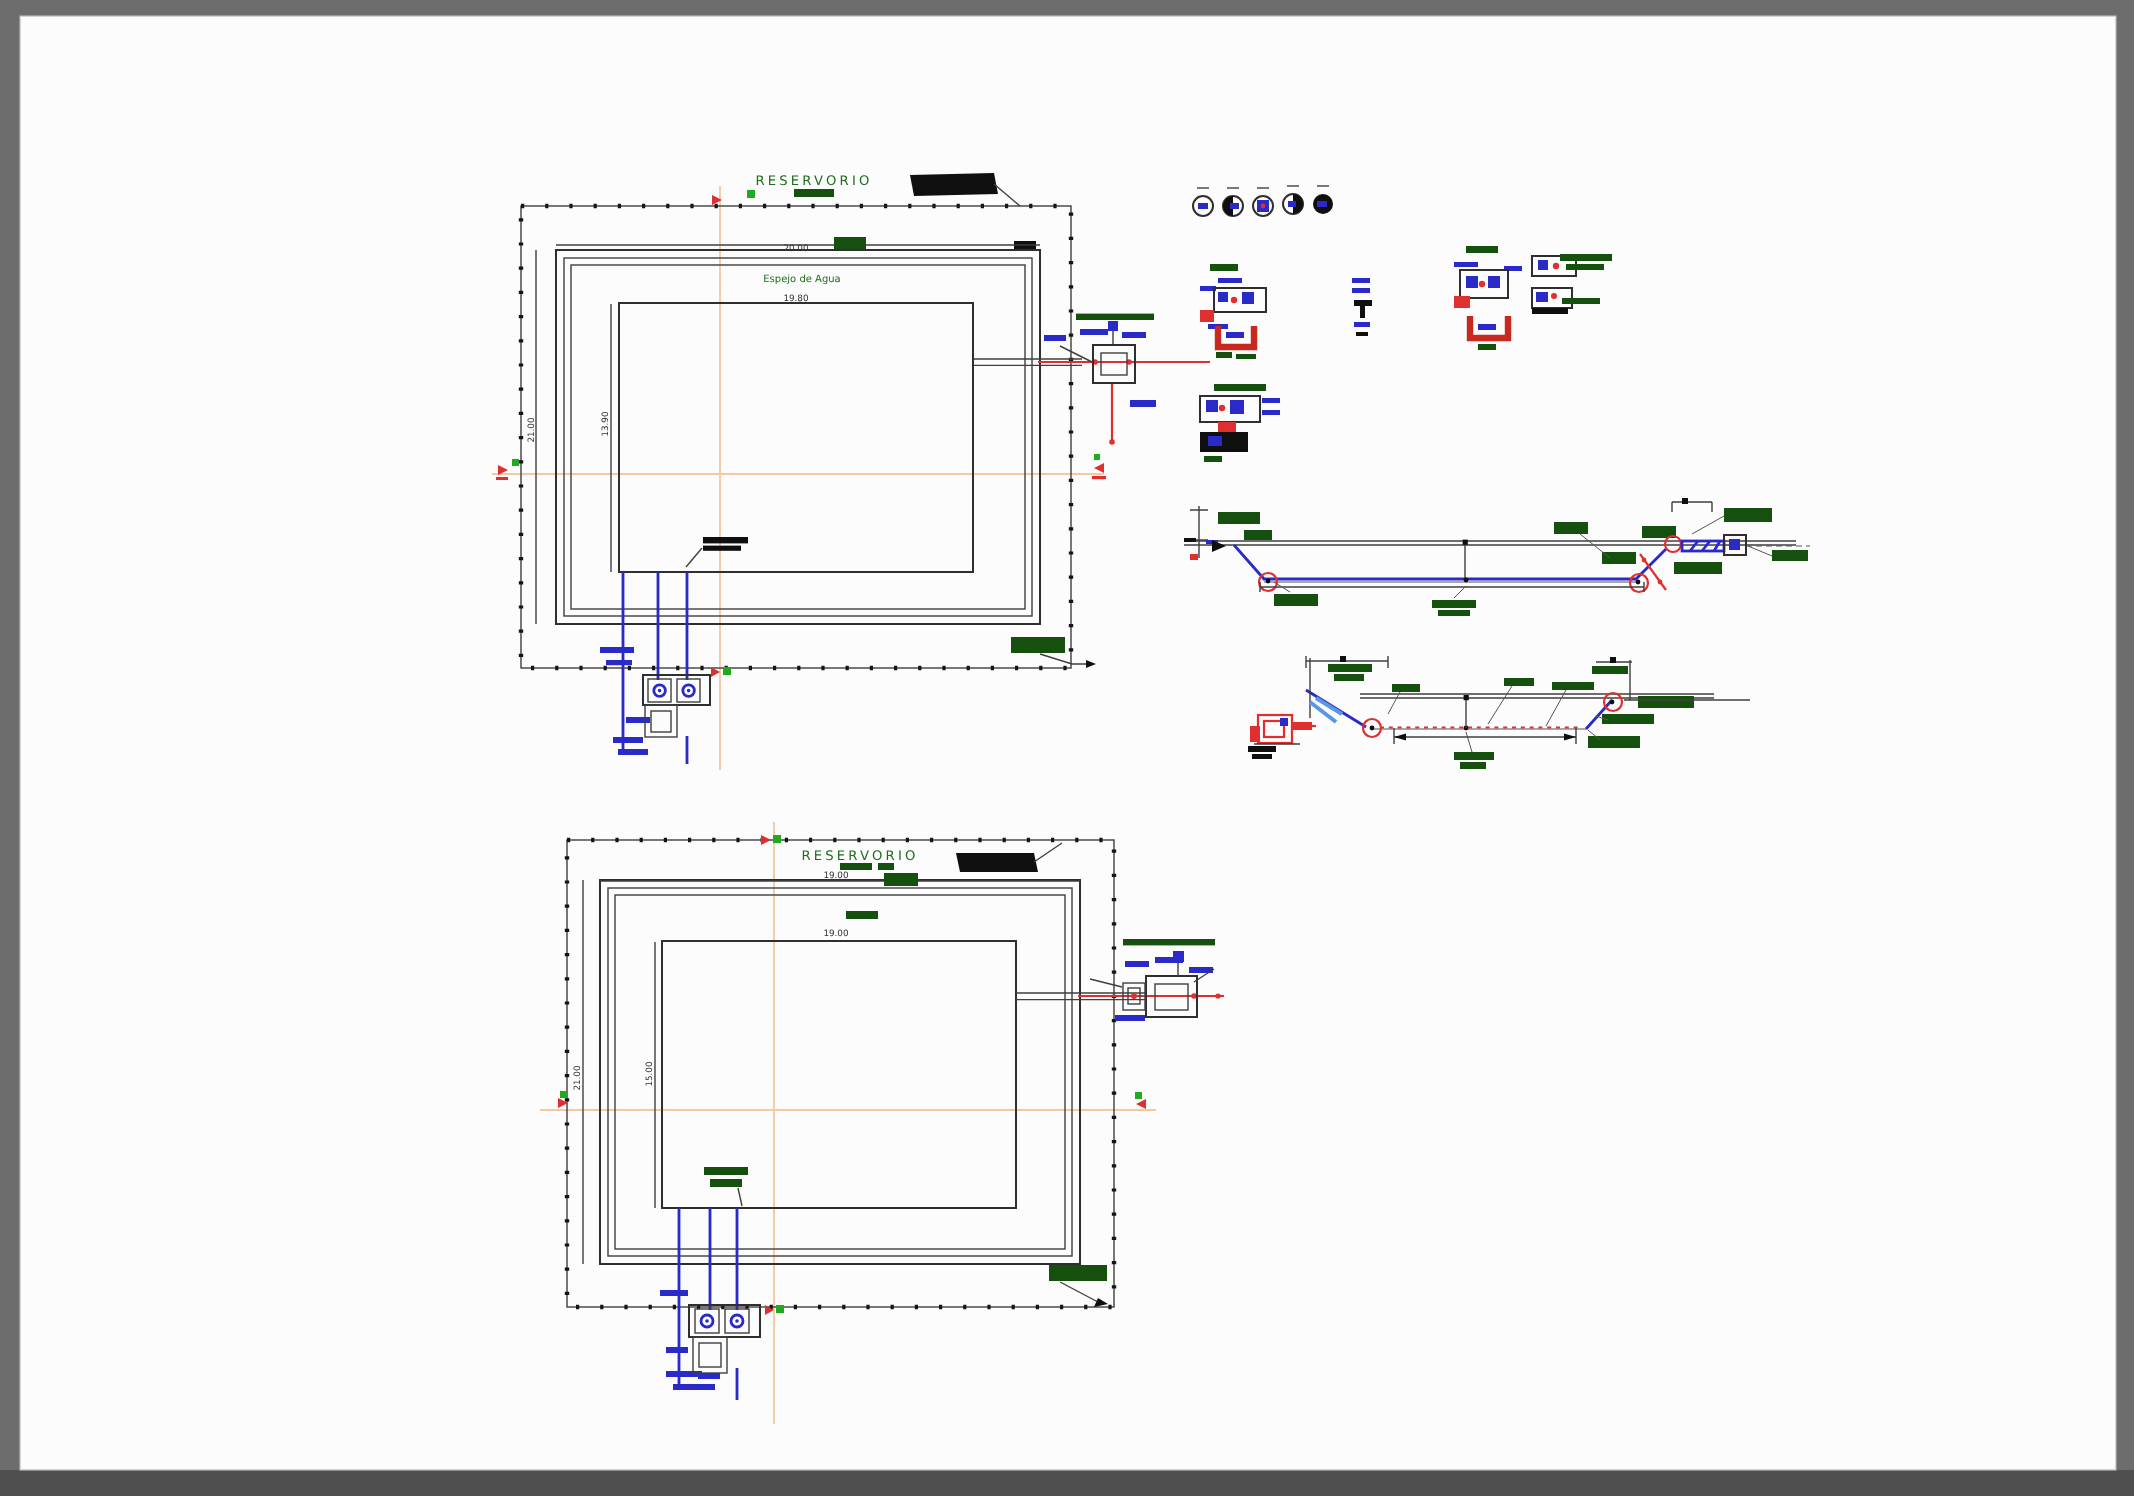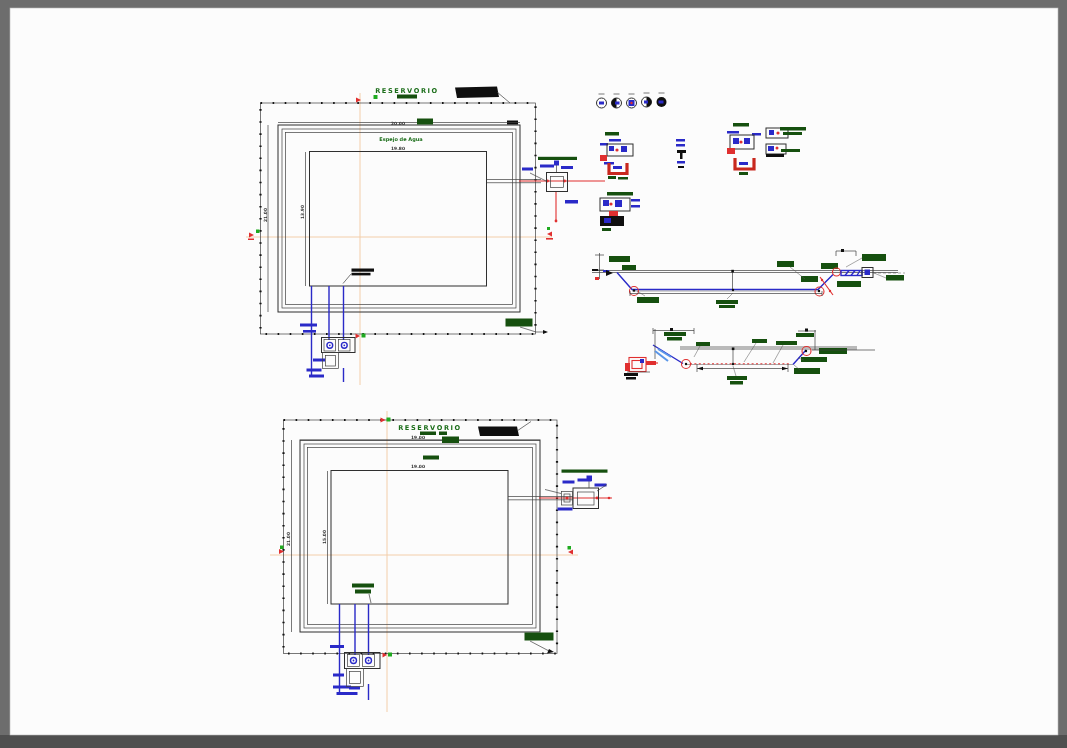--- a/index.html
+++ b/index.html
@@ -1,16 +1,16 @@
 <!DOCTYPE html>
 <html><head>
 <meta charset="utf-8">
 <style>
   html,body{margin:0;padding:0;background:#6d6d6d;width:1067px;height:748px;overflow:hidden;}
-  #stage{position:relative;width:1067px;height:748px;font-weight:bold;}
+  #stage{position:relative;width:1067px;height:748px;}
   svg{position:absolute;left:0;top:0;}
   svg text{font-family:"DejaVu Sans",sans-serif;}
   .ld{stroke:#3f3f3f;stroke-width:.7;fill:none}
   .ld1{stroke:#2f2f2f;stroke-width:1;fill:none}
   .dots{fill:none;stroke:#151515;stroke-width:2.2;stroke-dasharray:1.6 10.5}
   .pb{stroke:#2a2ac8;stroke-width:1.4;fill:none}
   .rl{stroke:#e02f2f;stroke-width:1.1;fill:none}
   .gf{fill:#16500f}
   .bf{fill:#2a2ac8}
   .rf{fill:#e02f2f}

